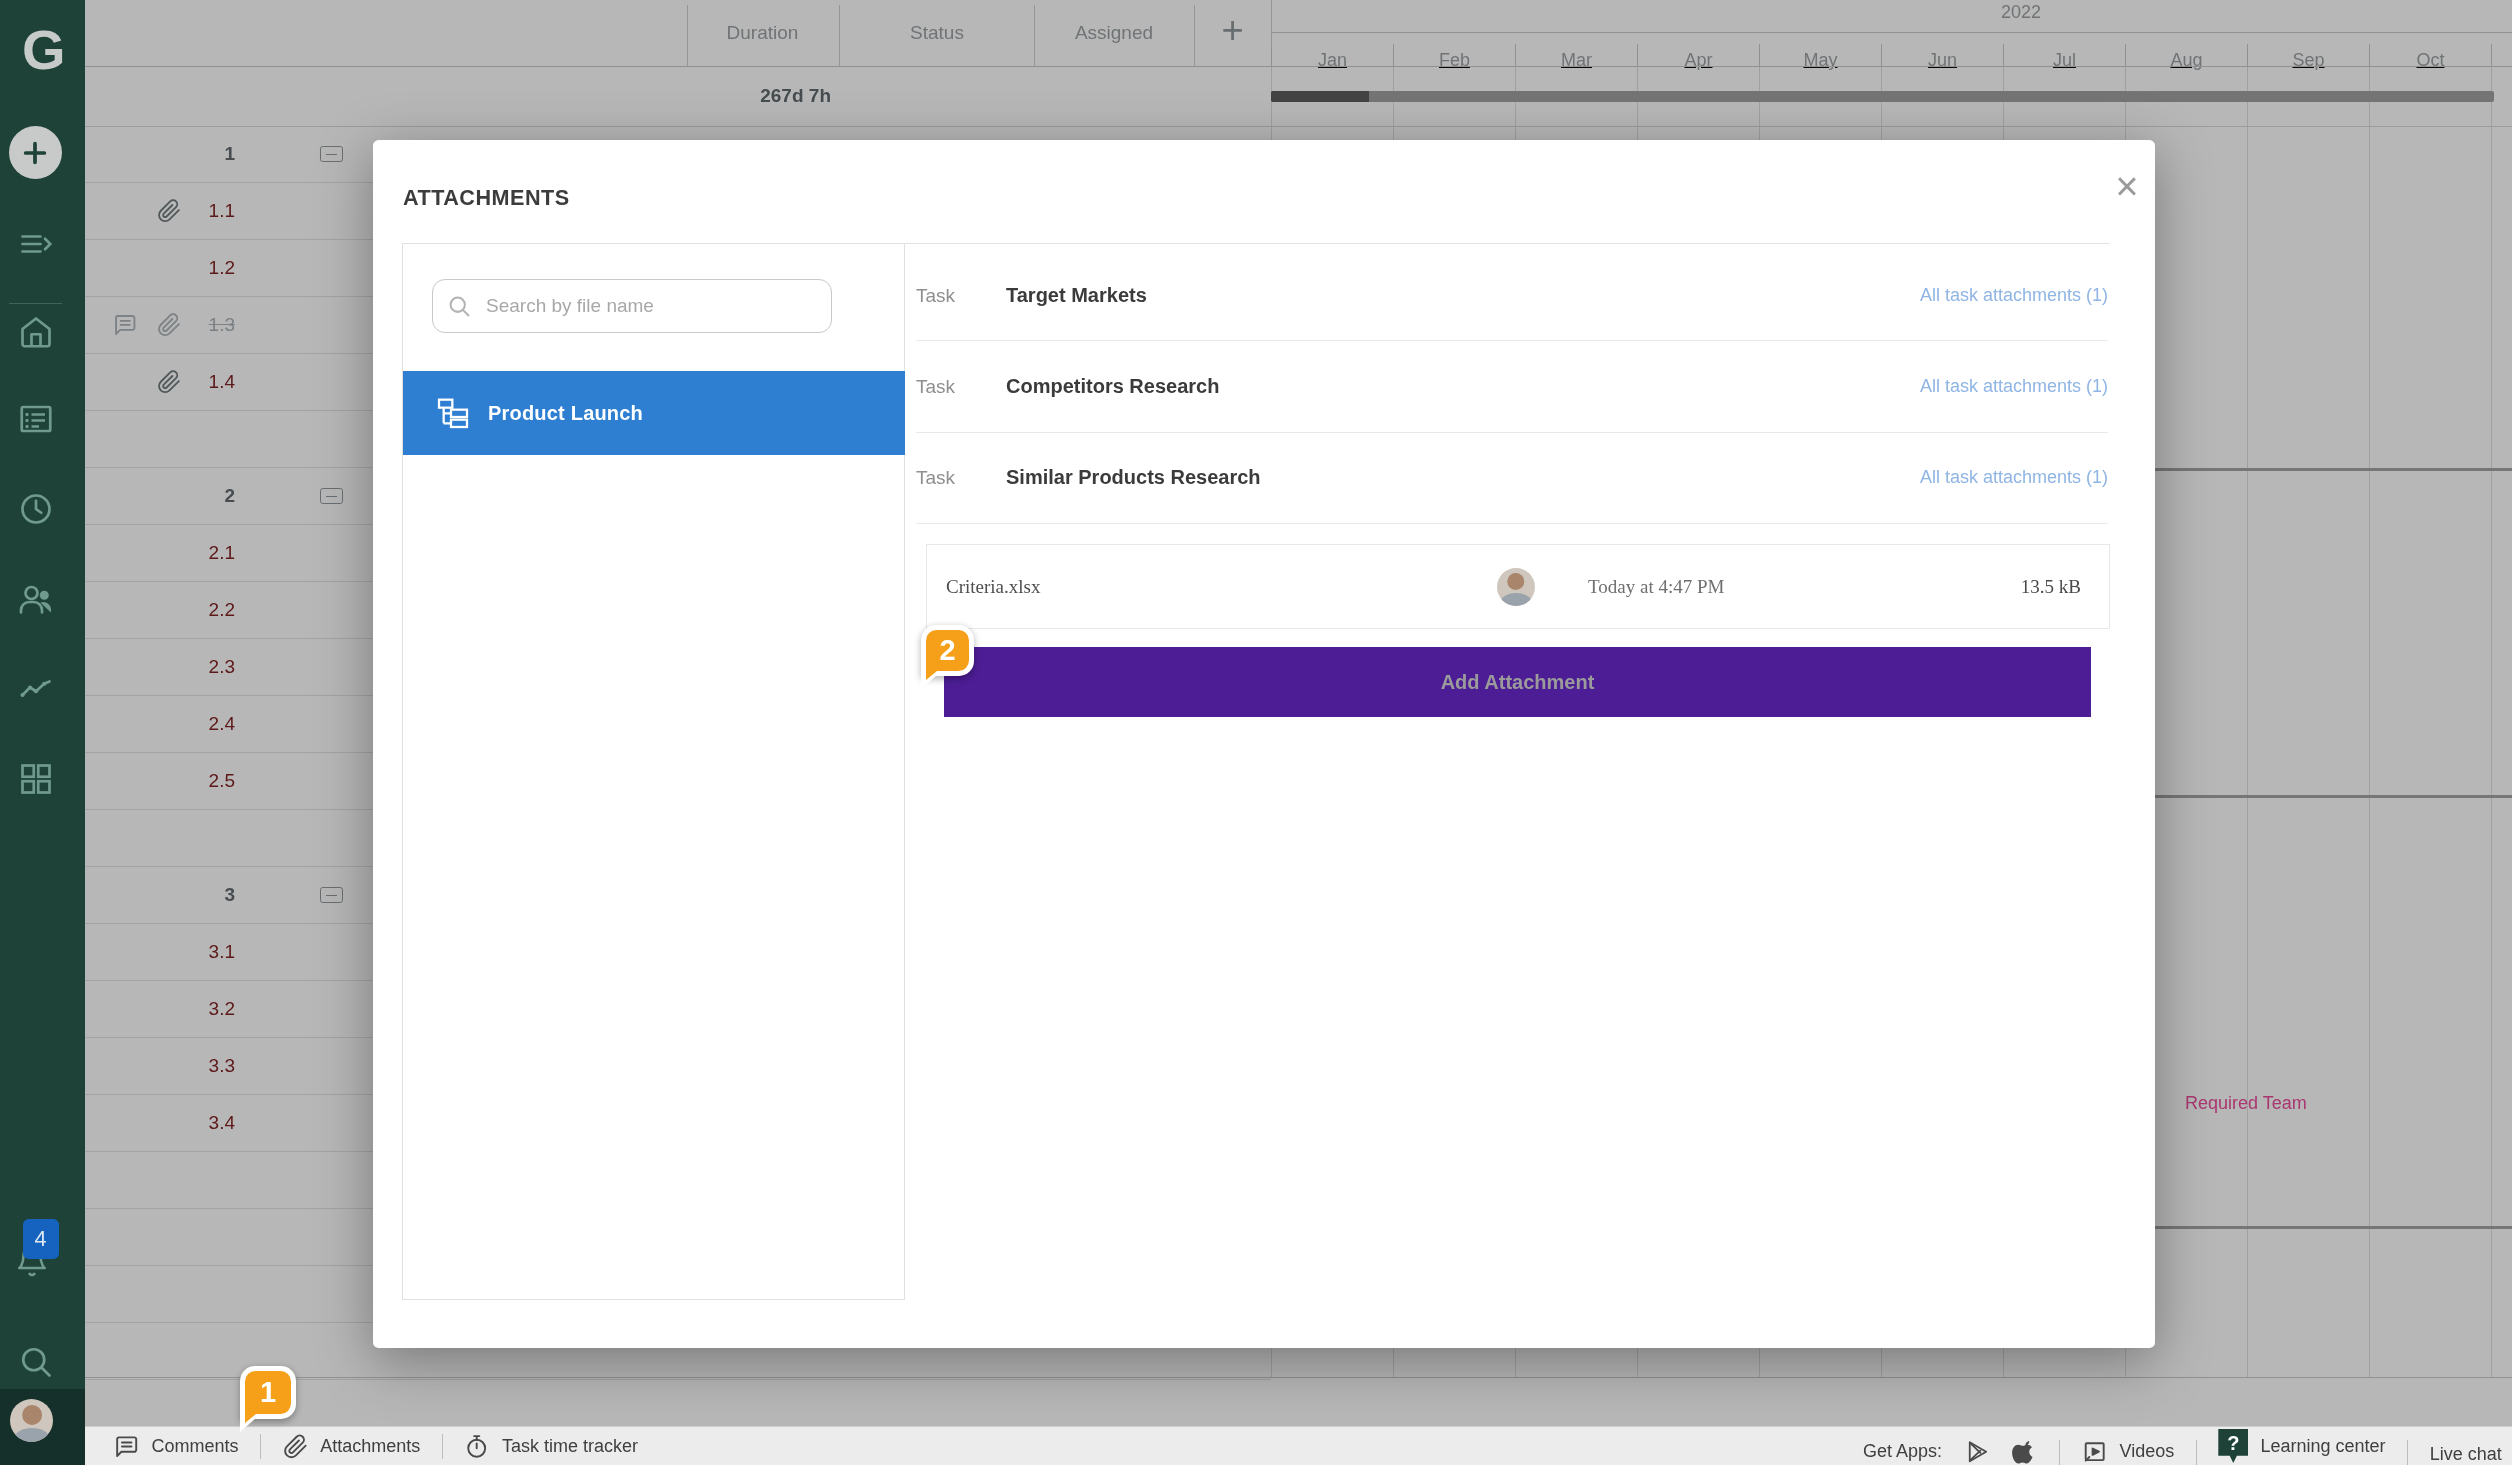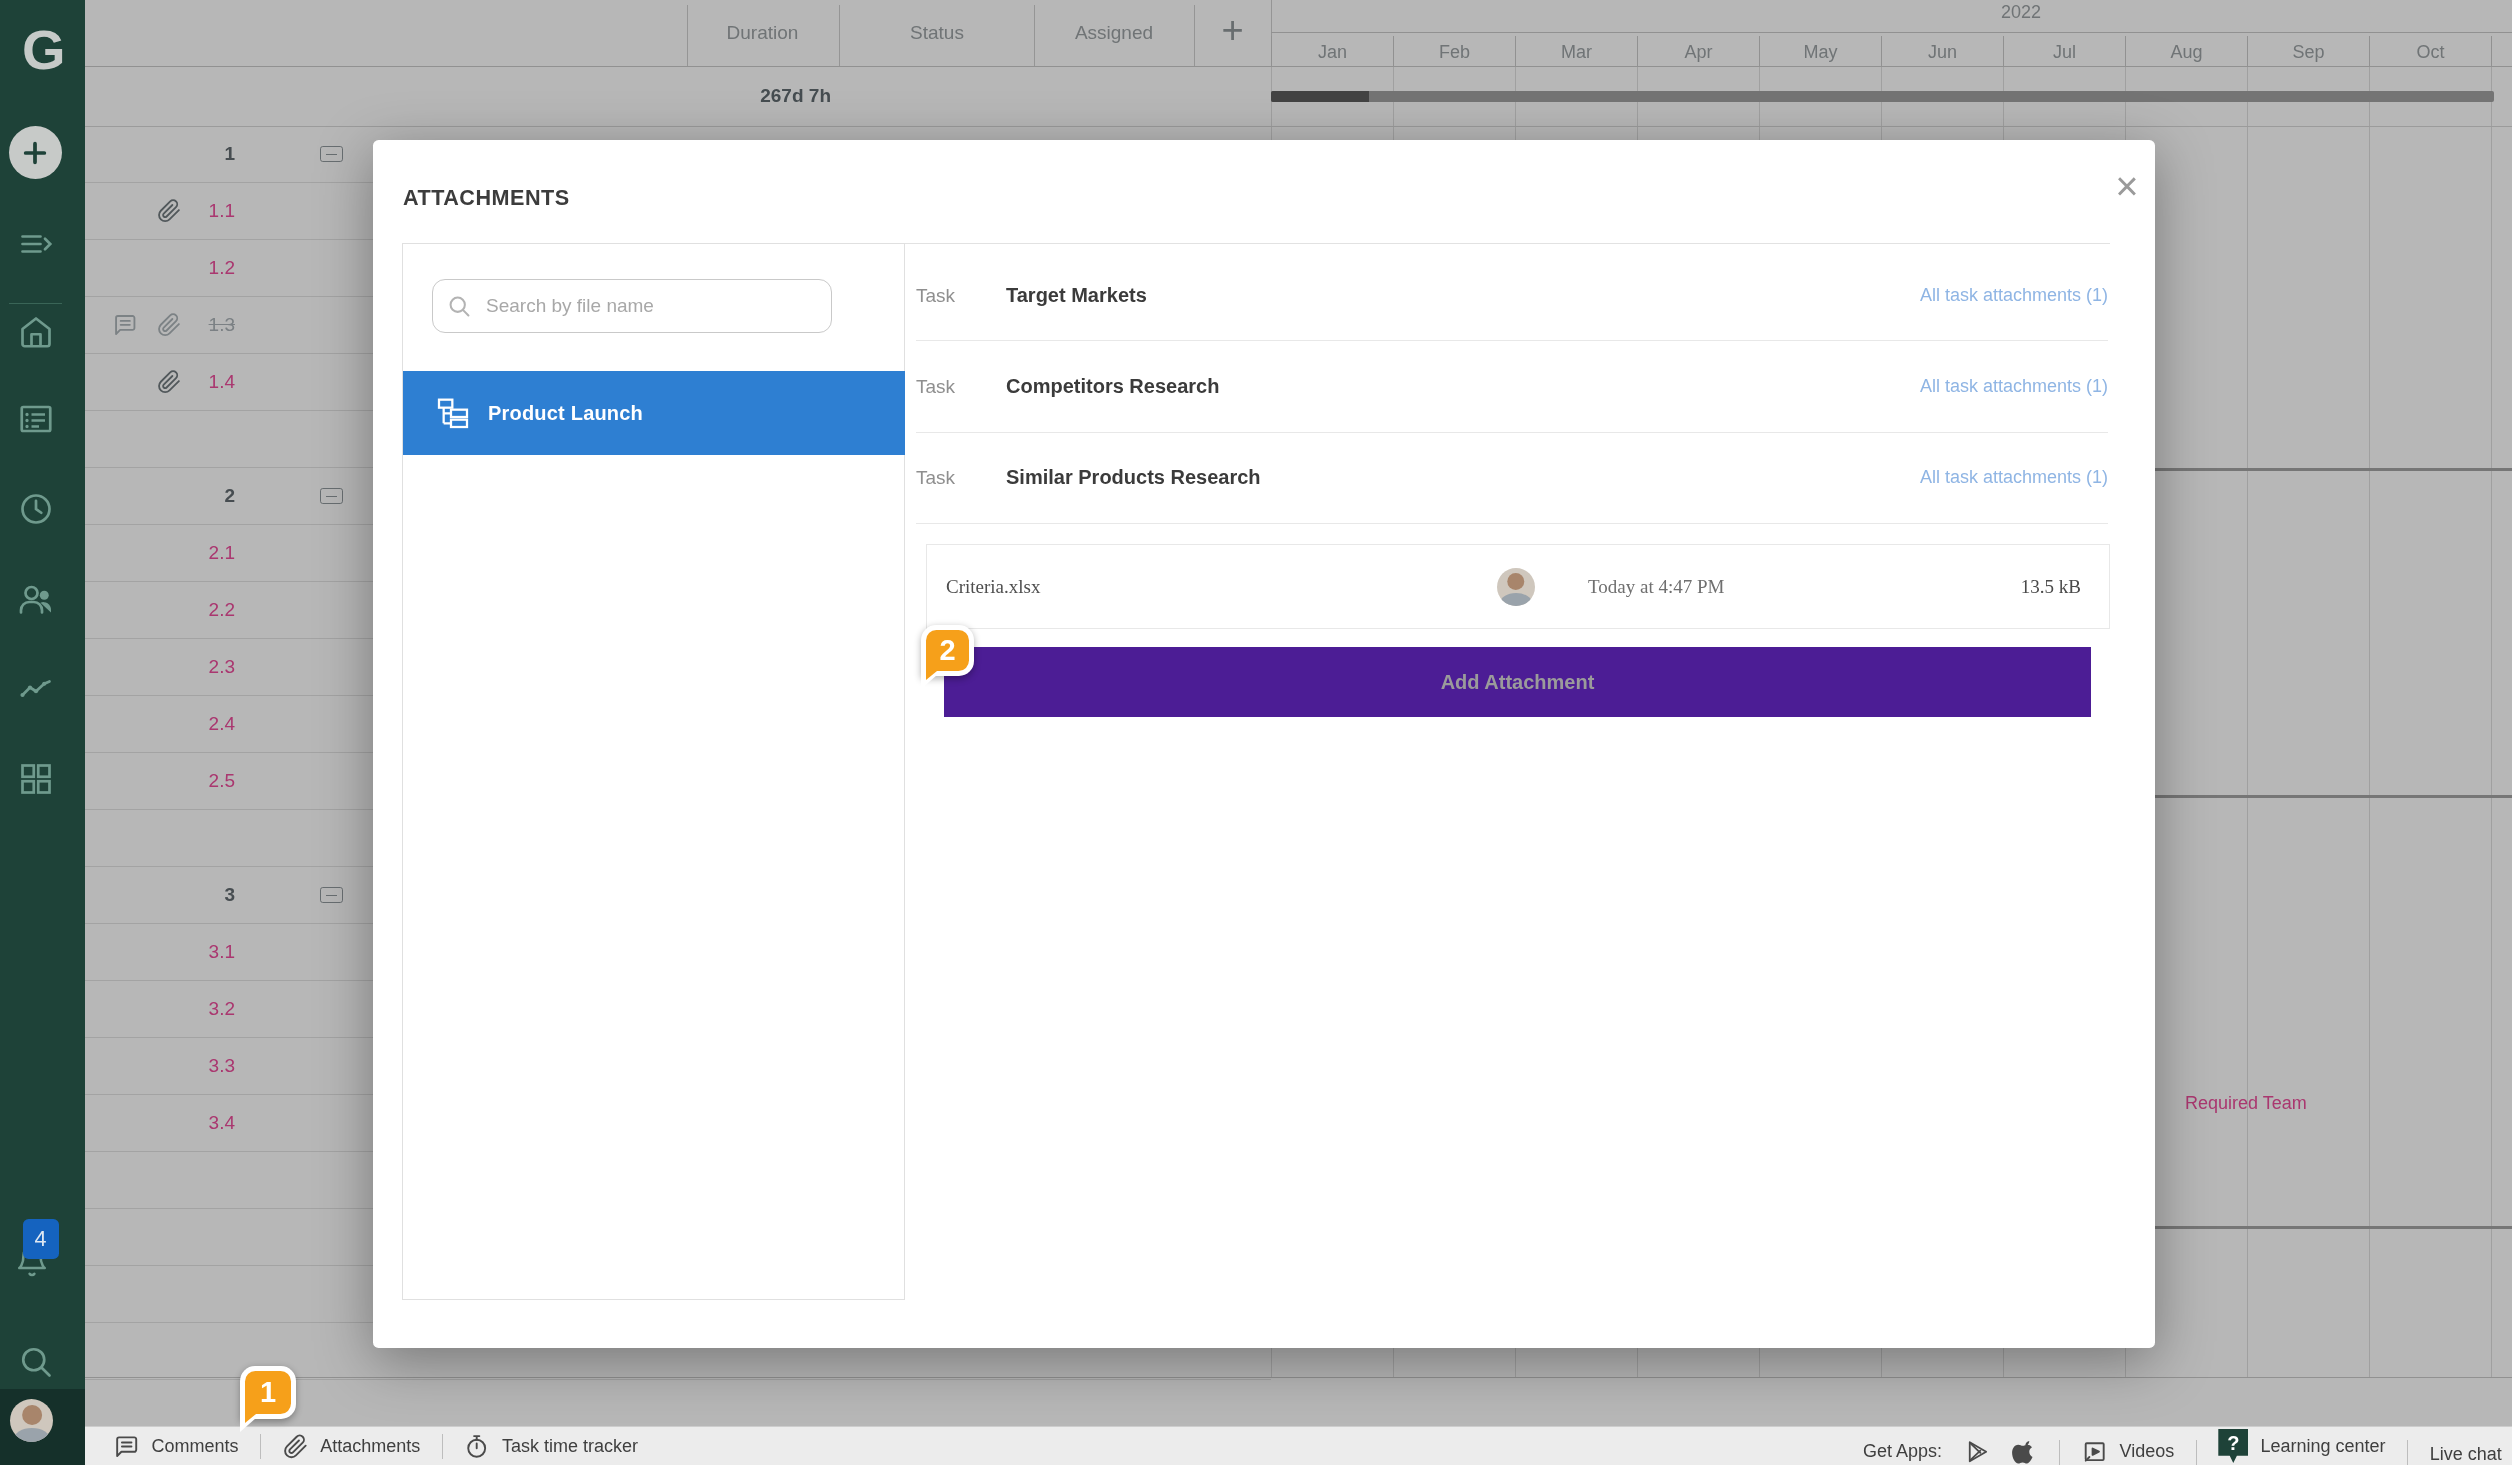--- a/index.html
+++ b/index.html
@@ -33,34 +33,34 @@
   .main { position:absolute; left:85px; top:0; width:2428px; height:1426px; background:#fff; z-index:1; }
   .hdr-border { position:absolute; top:66px; left:0; width:2428px; height:0.9px; background:#c9c9c9; }
   .col-label { position:absolute; top:0; height:66px; line-height:66px; text-align:center;
                color:#9aa0a3; font-size:19px; }
   .col-sep { position:absolute; top:4.7px; height:61px; width:0.9px; background:#cfcfcf; }
   .add-col { position:absolute; left:1109px; top:0; width:77px; height:66px; color:#8f9699;
              font-size:38px; font-weight:200; text-align:center; line-height:60px; }
   .year-label { position:absolute; top:1.9px; left:1889px; width:94px; text-align:center;
                 color:#9aa0a3; font-size:18px; }
   .year-border { position:absolute; top:32px; left:1186px; width:1241px; height:0.9px; background:#c9c9c9; }
-  .month-row { position:absolute; left:1186px; top:36px; width:1241px; height:34px; display:flex; }
+  .month-row { position:absolute; left:1186px; top:44px; width:1241px; height:34px; display:flex;text-decoration:underline; }
   .month-cell { width:122px; height:34px; line-height:32px; text-align:center; color:#9aa0a3;
                 font-size:18px; border-left:0.9px solid #c9c9c9; flex:none; }
   .month-grid { position:absolute; left:1186px; top:66px; width:1241px; height:1312px; display:flex; }
   .grid-cell { width:122px; height:100%; border-left:0.9px solid #dedede; flex:none; }
   .summary-border { position:absolute; top:126px; left:0; width:2428px; height:0.9px; background:#d7d7d7; }
   .summary-duration { position:absolute; top:66px; left:602px; width:144px; height:60px; line-height:60px;
                       text-align:right; font-weight:bold; color:#5e686d; font-size:19px; }
   .summary-bar { position:absolute; top:91px; left:1186px; width:1223px; height:11.3px; background:#9f9f9f; border-radius:1.9px; }
   .summary-bar-done { position:absolute; top:91px; left:1186px; width:98px; height:11.3px; background:#5a5a5a; border-radius:1.9px 0 0 1.9px; }
   .rows { position:absolute; top:126px; left:0; width:1186px; }
   .trow { height:57px; border-bottom:0.9px solid #e3e3e3; position:relative; }
   .wbs { position:absolute; left:56px; width:94px; top:50%; transform:translateY(-50%);
-         text-align:right; color:#ec4899; font-size:19px; }
+         text-align:right; color:#7f1d1d; font-size:19px; }
   .trow.parent .wbs { font-weight:bold; color:#5f686d; }
   .trow.strike .wbs { color:#a9b1b6; text-decoration:line-through; }
   .row-icon { position:absolute; top:50%; transform:translateY(-50%); width:24.5px; height:24.5px; color:#6e777c; }
   .row-icon svg { width:100%; height:100%; }
   .trow.strike .row-icon { color:#abb3b8; }
   .icon-clip { left:72px; }
   .icon-cmt { left:28px; }
   .collapse-box { position:absolute; left:235px; top:50%; transform:translateY(-50%); width:22.6px; height:16px;
                   border:1.4px solid #8f979b; border-radius:2.8px; }
   .collapse-box::after { content:""; position:absolute; left:4.7px; right:4.7px; top:50%; height:1.4px; background:#8f979b; }

